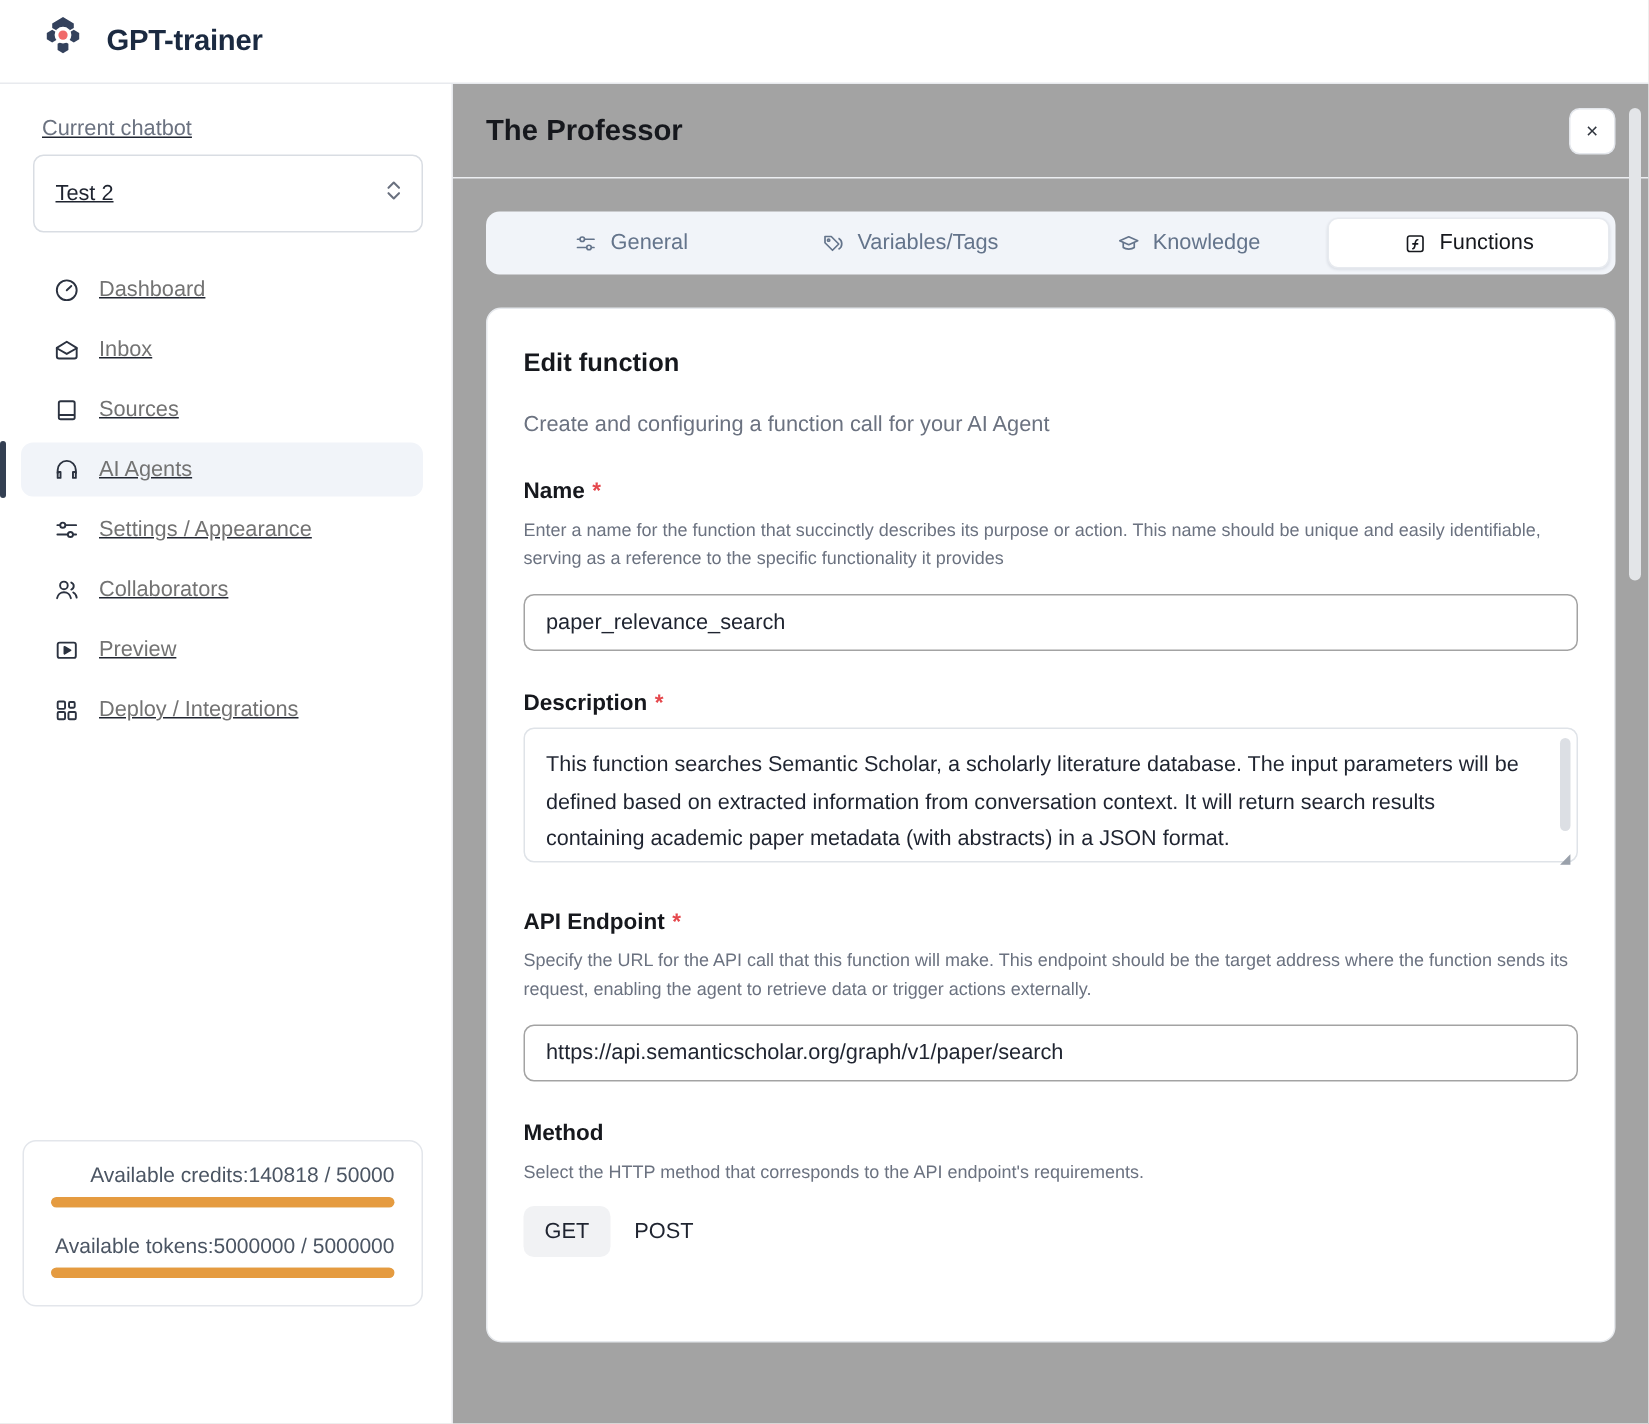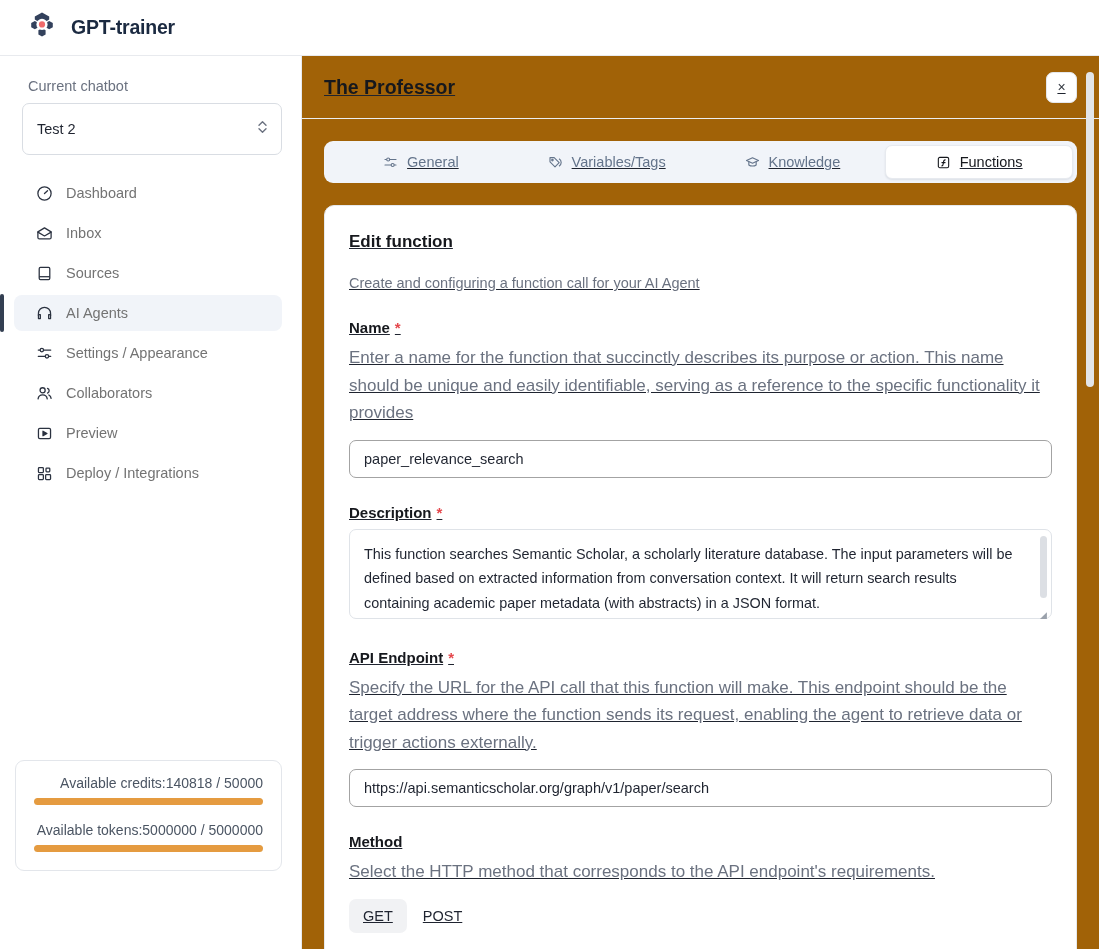--- a/index.html
+++ b/index.html
@@ -27,20 +27,21 @@
 
   .body-row { display: flex; flex: 1; min-height: 0; }
 
   
   .sidebar {
     width: 302px; min-width: 302px;
     background: #ffffff;
     border-right: 1px solid #e8eaee;
     display: flex; flex-direction: column;
     position: relative;
+    text-decoration: underline;
   }
   .chatbot-label {
     font-size: 14.5px; color: #6b7280; margin: 22px 0 9px 28px;
   }
   .select-wrap {
     margin: 0 19px 0 22px;
     height: 52px;
     border: 1px solid #d9dde3; border-radius: 7px;
     background: #fff;
     display: flex; align-items: center; justify-content: space-between;
@@ -82,25 +83,24 @@
   .credit-row .val { color: #4b5563; }
   .bar {
     height: 7px; border-radius: 4px; background: #e8c99b; overflow: hidden; margin-bottom: 17px;
   }
   .bar .fill { height: 100%; background: #e59b40; border-radius: 4px; }
   .bar:last-child { margin-bottom: 0; }
 
   
   .main {
     flex: 1; min-width: 0;
-    background: #a16207;
+    background: #a3a3a3;
     display: flex; flex-direction: column;
     position: relative;
     overflow: hidden;
-    text-decoration: underline;
   }
   .panel-head {
     height: 63px; min-height: 63px;
     display: flex; align-items: center; justify-content: space-between;
     padding: 0 22px 0 22px;
     border-bottom: 1px solid #eceef1;
   }
   .panel-title { font-size: 19.5px; font-weight: 600; color: #16181d; }
   .close-btn {
     width: 31px; height: 31px;
@@ -152,21 +152,21 @@
   }
   .card-title { font-size: 17px; font-weight: 600; color: #16181d; margin-bottom: 23px; }
   .card-sub { font-size: 14.5px; color: #6b7280; margin-bottom: 28px; }
 
   .field-label {
     font-size: 15px; font-weight: 600; color: #16181d;
     margin-bottom: 8px; display: flex; align-items: center; gap: 5px;
   }
   .req { color: #e5484d; font-size: 15px; line-height: 1; }
   .field-help {
-    font-size: 17px; color: #6b7280; line-height: 1.62; margin-bottom: 13px;
+    font-size: 12px; color: #6b7280; line-height: 1.62; margin-bottom: 13px;
   }
   .text-input {
     width: 100%; height: 38px;
     border: 1px solid #a3a3a3; border-radius: 7px;
     padding: 0 14px;
     font-family: "Liberation Sans", sans-serif;
     font-size: 14.5px; color: #1f2430; background: #fff;
     outline: none;
   }
   .field-block { margin-bottom: 26px; }

